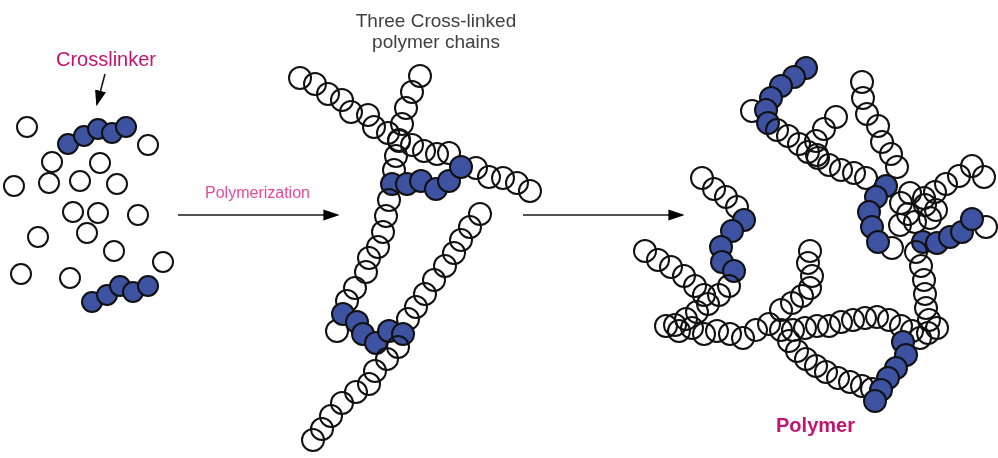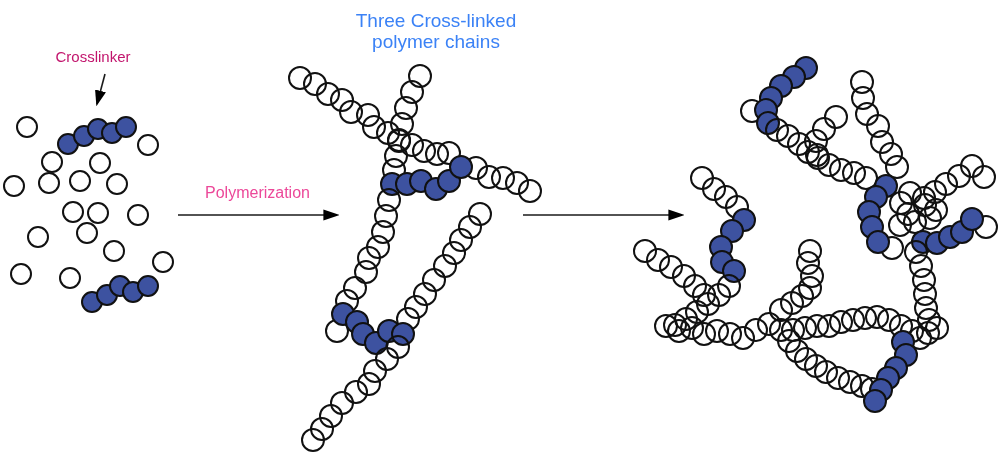--- a/index.html
+++ b/index.html
@@ -9,21 +9,21 @@
     background:#ffffff;
     font-family:"Liberation Sans", sans-serif;
     overflow:hidden;
   }
   .stage svg{position:absolute;left:0;top:0;}
   .lbl{
     position:absolute;
     text-align:center;
     white-space:pre-line;
   }
-  .lbl-crosslinker{left:32px;top:48px;width:122px;font-size:15px;}
+  .lbl-crosslinker{left:45px;top:48px;width:122px;font-size:20px;}
   .lbl-monomers{left:18px;top:321px;width:128px;font-size:20px;font-weight:bold;}
   .lbl-polymerization{left:185px;top:184px;width:145px;font-size:16px;color:#ec4899;}
   .lbl-middle-title{left:336px;top:10px;width:200px;font-size:19px;line-height:21px;}
   .lbl-polymer{left:753px;top:414px;width:125px;font-size:20px;font-weight:bold;}
 </style>
 </head>
 <body>
 
 <div class="stage">
 
@@ -253,17 +253,18 @@
         <circle cx="903" cy="342" r="11" fill="#3d52a0" stroke="#111111" stroke-width="2"></circle>
         <circle cx="906" cy="355" r="11" fill="#3d52a0" stroke="#111111" stroke-width="2"></circle>
         <circle cx="896" cy="368" r="11" fill="#3d52a0" stroke="#111111" stroke-width="2"></circle>
         <circle cx="888" cy="378" r="11" fill="#3d52a0" stroke="#111111" stroke-width="2"></circle>
         <circle cx="881" cy="390" r="11" fill="#3d52a0" stroke="#111111" stroke-width="2"></circle>
         <circle cx="875" cy="401" r="11" fill="#3d52a0" stroke="#111111" stroke-width="2"></circle>
       </g>
   </svg>
 
   <div class="lbl lbl-crosslinker" style="color: rgb(194, 21, 109);">Crosslinker</div>
-  <div class="lbl lbl-middle-title" style="color: #3b82f6;">Three Cross-linked
+  <div class="lbl lbl-middle-title" style="color: #404040;">Three Cross-linked
 polymer chains</div>
   <div class="lbl lbl-polymerization">Polymerization</div>
+  <div class="lbl lbl-polymer" style="color: rgb(194, 21, 109);">Polymer</div>
 
 </div>
 
 </body></html>

